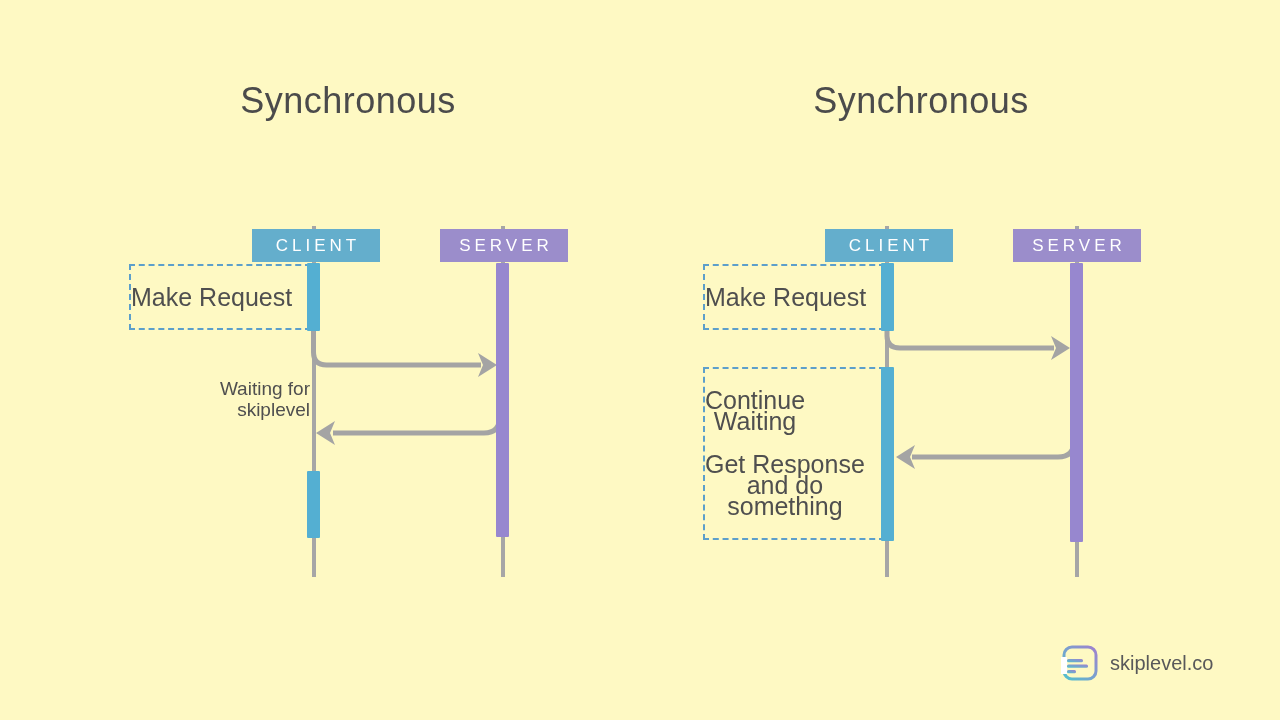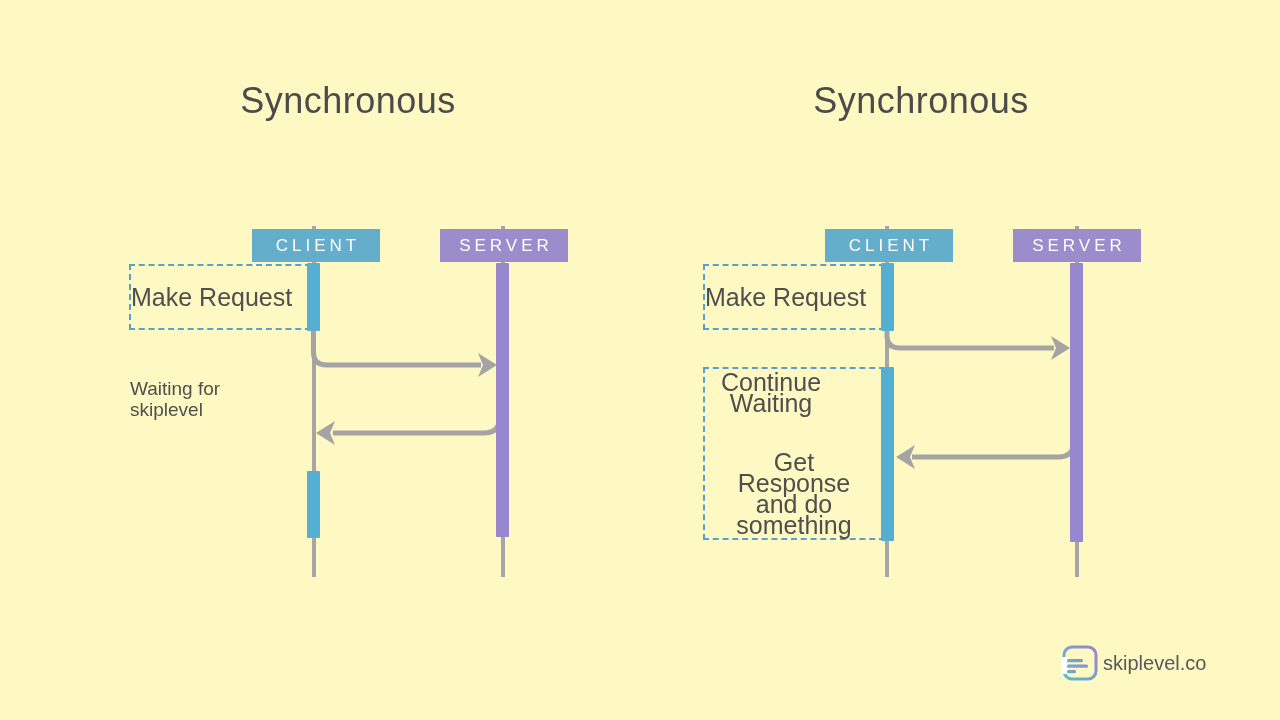--- a/index.html
+++ b/index.html
@@ -26,25 +26,25 @@
 
   .dashed-box{
     position:absolute;box-sizing:border-box;z-index:3;
     border:2px dashed var(--dashed-border,#5C9FCB);
     display:flex;flex-direction:column;align-items:flex-start;justify-content:center;
     color:var(--body-text,#4F4F4F);font-size:25px;line-height:21px;text-align:center;
   }
   .sync-request-box{left:129px;top:264px;width:182px;height:66px;}
   .async-request-box{left:703px;top:264px;width:182px;height:66px;}
   .async-work-box{left:703px;top:367px;width:182px;height:173px;}
-  .para{margin:16px;}
+  .para{margin:0;}
   .para + .para{margin-top:22px;}
 
   .waiting{
-    position:absolute;left:130px;top:378px;width:180px;text-align:left;
+    position:absolute;left:130px;top:378px;width:180px;text-align:right;
     color:var(--body-text,#4F4F4F);font-size:19px;line-height:21px;z-index:3;
   }
 
   .bar{position:absolute;width:13px;z-index:4;border-radius:1px;}
   .bar-teal{background:var(--client-activation,#54AFD2);}
   .bar-purple{background:var(--server-activation,#9787CF);}
   .sync-client-bar1{left:307px;top:263px;height:68px;}
   .sync-client-bar2{left:307px;top:471px;height:67px;}
   .sync-server-bar{left:496px;top:263px;height:274px;}
   .async-client-bar1{left:881px;top:263px;height:68px;}
@@ -58,21 +58,21 @@
   }
   .header-client{background:var(--client-header,#64AECC);}
   .header-server{background:var(--server-header,#9B8DCB);text-align:right;}
   .sync-client-header{left:252px;}
   .sync-server-header{left:440px;}
   .async-client-header{left:825px;}
   .async-server-header{left:1013px;}
 
   .brand{
     position:absolute;left:1061px;top:644px;height:38px;z-index:5;
-    display:flex;align-items:center;gap:4px;
+    display:flex;align-items:center;gap:11px;
   }
   .brand-text{
     color:var(--brand-text,#58585A);font-size:20px;font-weight:500;
   }
 </style>
 </head>
 <body>
 
 <div class="canvas">
 

